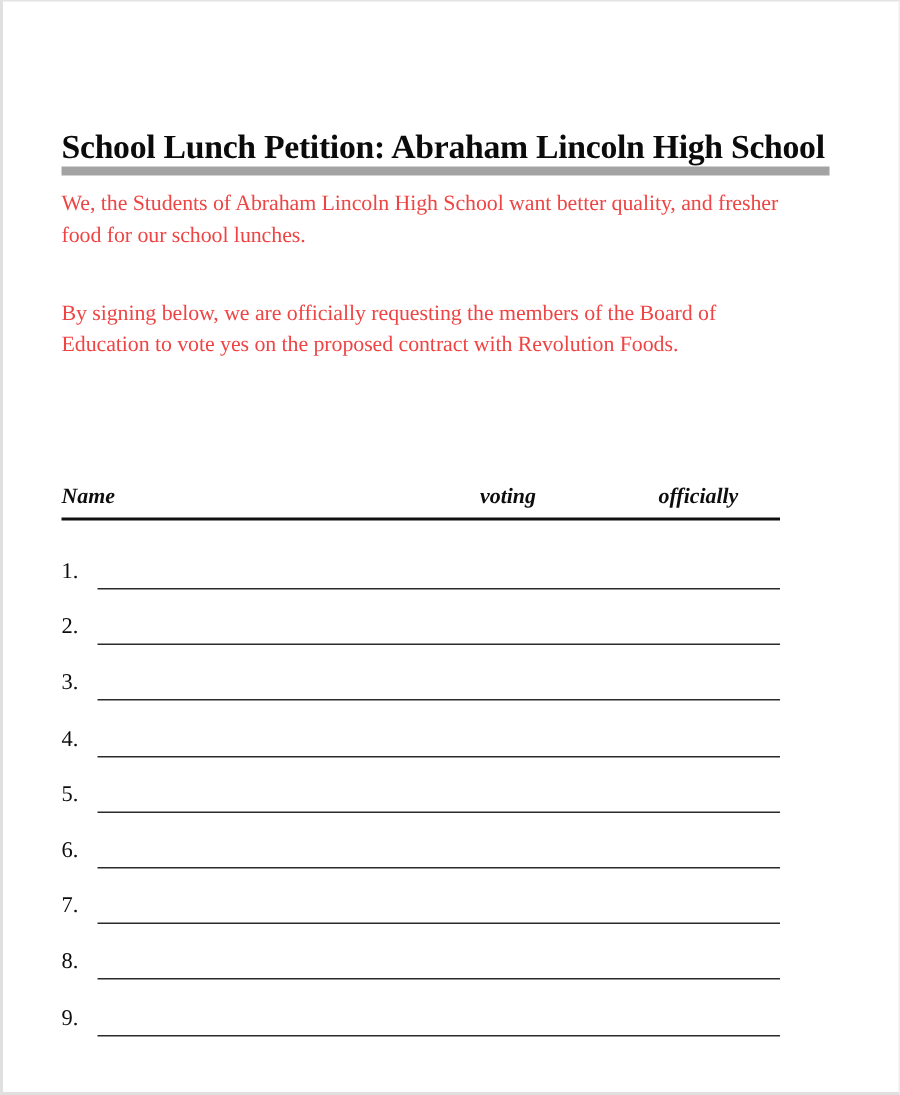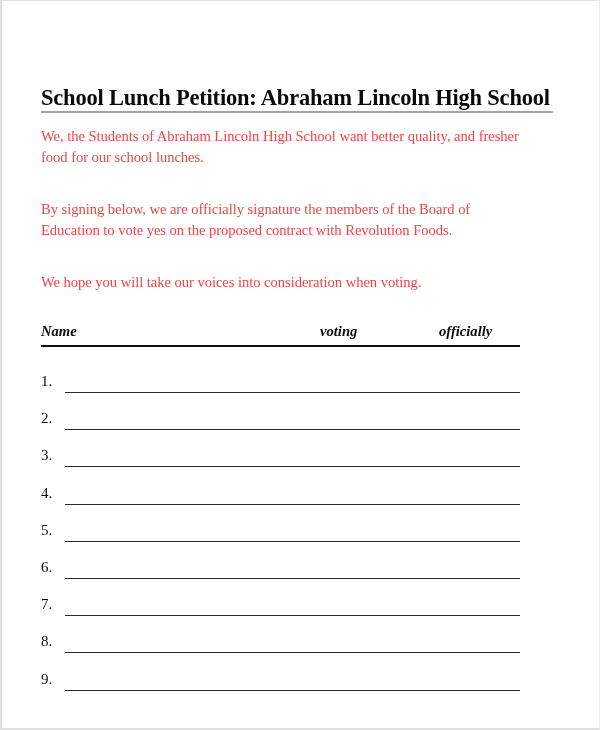--- a/index.html
+++ b/index.html
@@ -42,21 +42,21 @@
     position: absolute;
     left: 41px;
     top: 86px;
     width: 512px;
     font-size: 22.5px;
     font-weight: bold;
     line-height: 1.05;
     color: #0b0b0b;
     letter-spacing: -0.2px;
     white-space: nowrap;
-    border-bottom: 2px solid #a3a3a3;
+    border-bottom: 6px solid #a3a3a3;
     padding-bottom: 1px;
   }
 
   
   .para {
     position: absolute;
     left: 41px;
     font-size: 14.6px;
     line-height: 21px;
     color: #ef4444;
@@ -117,23 +117,22 @@
 <body>
 
 <div class="page-frame"></div>
 
 <div class="doc">
 
   <div class="doc-title">School Lunch Petition: Abraham Lincoln High School</div>
 
   <div class="para para-1">We, the Students of Abraham Lincoln High School want better quality, and fresher food for our school lunches.</div>
 
-  <div class="para para-2">By signing below, we are officially signature the members of the Board of Education to vote yes on the proposed contract with Revolution Foods.</div>
+  <div class="para para-2">By signing below, we are officially requesting the members of the Board of Education to vote yes on the proposed contract with Revolution Foods.</div>
 
-  <div class="para para-3">We hope you will take our voices into consideration when voting.</div>
 
   <div class="table-head">
     <span class="th th-name">Name</span>
     <span class="th th-grade">voting</span>
     <span class="th th-signature">officially</span>
   </div>
 
   <div id="signature-rows">
       <div class="sig-row" style="top: 372px;">
         <span class="sig-num">1.</span>

